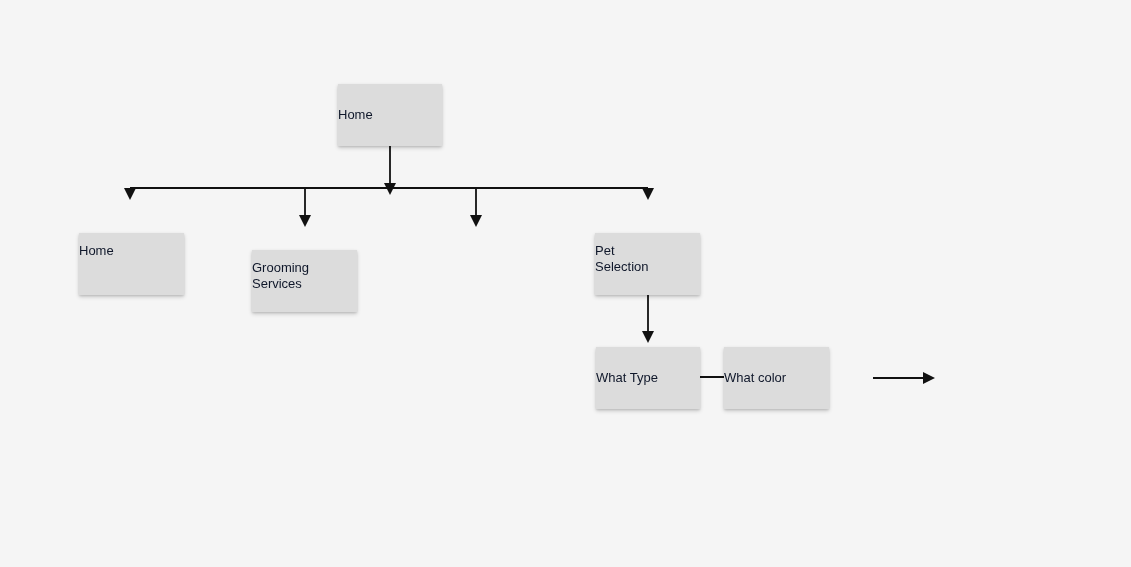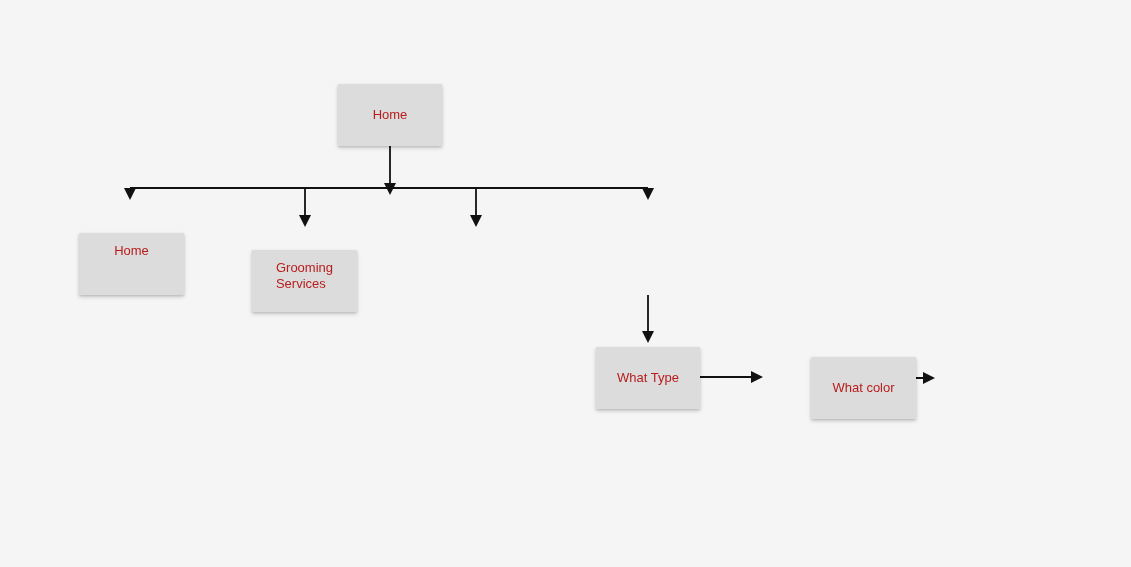--- a/index.html
+++ b/index.html
@@ -25,25 +25,25 @@
   .connector {
     fill: none;
     stroke: #111111;
     stroke-width: 1.8;
   }
   .node {
     position: absolute;
     background: #dcdcdc;
     box-shadow: 0 2px 4px rgba(0,0,0,0.18), 0 1px 2px rgba(0,0,0,0.10);
     display: flex;
-    justify-content: center;
+    justify-content: flex-start;
     align-items: center;
     box-sizing: border-box;
     font-size: 13px;
-    color: #b91c1c;
+    color: #0f172a;
     cursor: default;
   }
   .node.align-top {
     align-items: flex-start;
     padding-top: 10px;
   }
   .node .label {
     white-space: pre-line;
     text-align: left;
     line-height: 1.25;
@@ -87,23 +87,27 @@
   <div class="node align-top" style="left: 79px; top: 233px; width: 105px; height: 62px; background: rgb(220, 220, 220);">
     <span class="label">Home</span>
   </div>
 
   <div class="node align-top" style="left: 252px; top: 233px; width: 105px; height: 62px; background: rgb(220, 220, 220); margin-top: 17px;">
     <span class="label">Grooming
 Services</span>
   </div>
 
 
+  <div class="node align-top" style="left: 595px; top: 233px; width: 105px; height: 62px; background: rgb(220, 220, 220);">
+    <span class="label">Pet
+Selection</span>
+  </div>
 
   <div class="node" style="left: 596px; top: 347px; width: 104px; height: 62px; background: rgb(220, 220, 220);">
     <span class="label">What Type</span>
   </div>
 
-  <div class="node" style="left: 811px; top: 347px; width: 105px; height: 62px; background: rgb(220, 220, 220); margin-top: 10px;">
+  <div class="node" style="left: 724px; top: 347px; width: 105px; height: 62px; background: rgb(220, 220, 220);">
     <span class="label">What color</span>
   </div>
 
 
 </div>
 
 </body></html>

